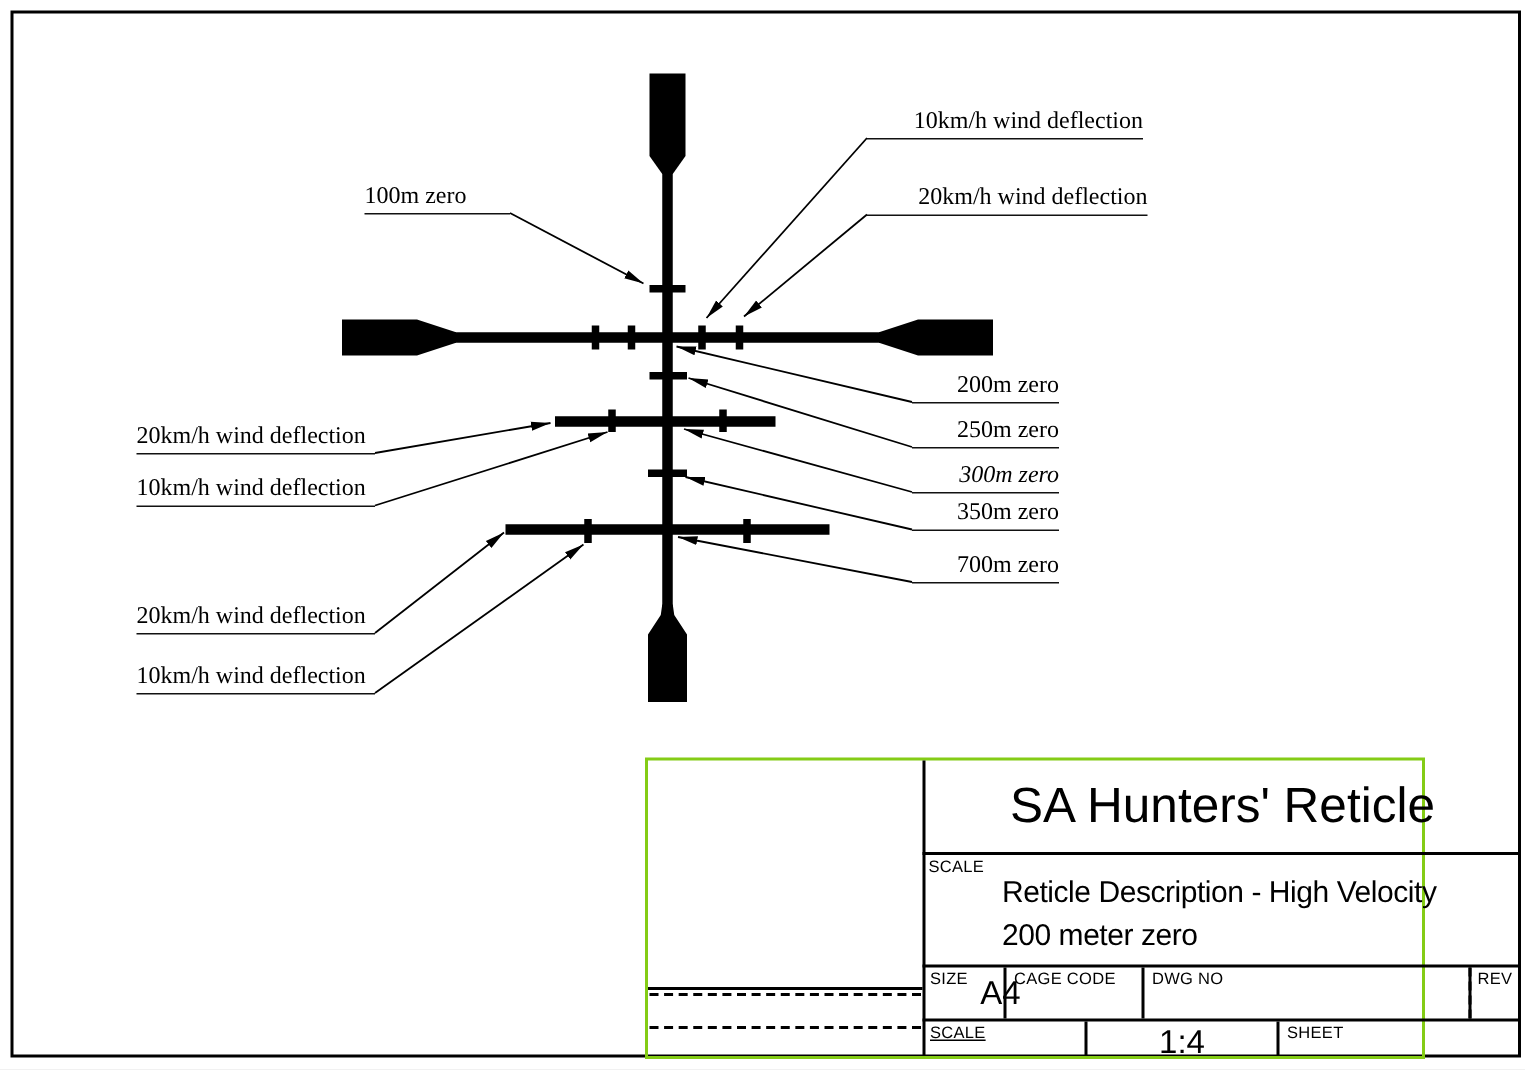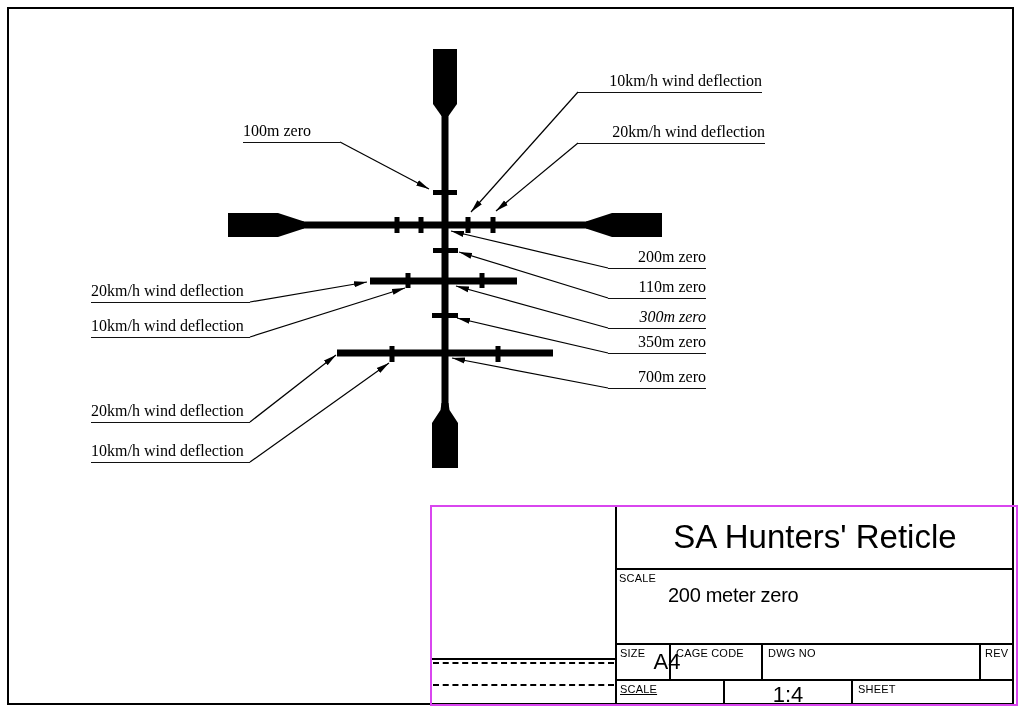--- a/index.html
+++ b/index.html
@@ -13,22 +13,22 @@
   }
   #reticle-svg{position:absolute;left:0;top:0;}
   
   .ann{
     position:absolute;height:21px;line-height:19px;font-size:16px;
     border-bottom:1.5px solid #111;white-space:nowrap;
   }
   .ann.right{text-align:right;}
   
   #title-block{
-    position:absolute;left:430px;top:505px;width:588px;height:201px;
-    border:2px solid #d946ef;box-sizing:border-box;
+    position:absolute;left:430px;top:505px;width:520px;height:201px;
+    border:2px solid #84cc16;box-sizing:border-box;
     font-family:"Liberation Sans",sans-serif;
   }
   #title-block .vline,#title-block .hline{position:absolute;background:#000;}
   #tb-main-divider{left:183px;top:0;width:2px;height:197px;}
   #tb-h1{left:183px;top:61px;width:398px;height:2px;}
   #tb-h2{left:183px;top:136px;width:398px;height:2px;}
   #tb-h3{left:183px;top:172px;width:398px;height:2px;}
   #tb-v-size{left:237px;top:138px;width:2px;height:34px;}
   #tb-v-cage{left:329px;top:138px;width:2px;height:34px;}
   #tb-v-rev{left:547px;top:138px;height:34px;width:0;border-left:2px dashed #000;background:none;}
@@ -110,21 +110,21 @@
       <path d="M250,337 L405,288" marker-end="url(#arrow)"></path>
       <path d="M250,422 L336,355" marker-end="url(#arrow)"></path>
       <path d="M250,462 L389,363" marker-end="url(#arrow)"></path>
     </g>
   </svg>
 
   <div class="ann" style="left:243px;top:121px;width:97px;">100m zero</div>
   <div class="ann right" style="left:578px;top:71px;width:184px;">10km/h wind deflection</div>
   <div class="ann right" style="left:578px;top:122px;width:187px;">20km/h wind deflection</div>
   <div class="ann right" style="left:608px;top:247px;width:98px;">200m zero</div>
-  <div class="ann right" style="left:608px;top:277px;width:98px;">110m zero</div>
+  <div class="ann right" style="left:608px;top:277px;width:98px;">250m zero</div>
   <div class="ann right" style="left:608px;top:307px;width:98px;font-style:italic;">300m zero</div>
   <div class="ann right" style="left:608px;top:332px;width:98px;">350m zero</div>
   <div class="ann right" style="left:608px;top:367px;width:98px;">700m zero</div>
   <div class="ann" style="left:91px;top:281px;width:159px;">20km/h wind deflection</div>
   <div class="ann" style="left:91px;top:316px;width:159px;">10km/h wind deflection</div>
   <div class="ann" style="left:91px;top:401px;width:159px;">20km/h wind deflection</div>
   <div class="ann" style="left:91px;top:441px;width:159px;">10km/h wind deflection</div>
 
   <div id="title-block">
     <div class="vline" id="tb-main-divider"></div>
@@ -137,20 +137,21 @@
     <div class="vline" id="tb-v-scale1"></div>
     <div class="vline" id="tb-v-scale2"></div>
     <div class="hline" id="tb-left-solid"></div>
     <div class="fold" id="tb-fold1"></div>
     <div class="fold" id="tb-fold2"></div>
 
     <div id="tb-drawing-name">SA Hunters' Reticle</div>
 
     <div class="tb-small-label" id="tb-title-label">SCALE</div>
     <div id="tb-title-text">
+      <div>Reticle Description - High Velocity</div>
       <div>200 meter zero</div>
     </div>
 
     <div class="tb-small-label" id="tb-size-label">SIZE</div>
     <div id="tb-size-value">A4</div>
     <div class="tb-small-label" id="tb-cage-label">CAGE CODE</div>
     <div class="tb-small-label" id="tb-dwg-label">DWG NO</div>
     <div class="tb-small-label" id="tb-rev-label">REV</div>
     <div class="tb-small-label" id="tb-scale-label">SCALE</div>
     <div id="tb-scale-value">1:4</div>

